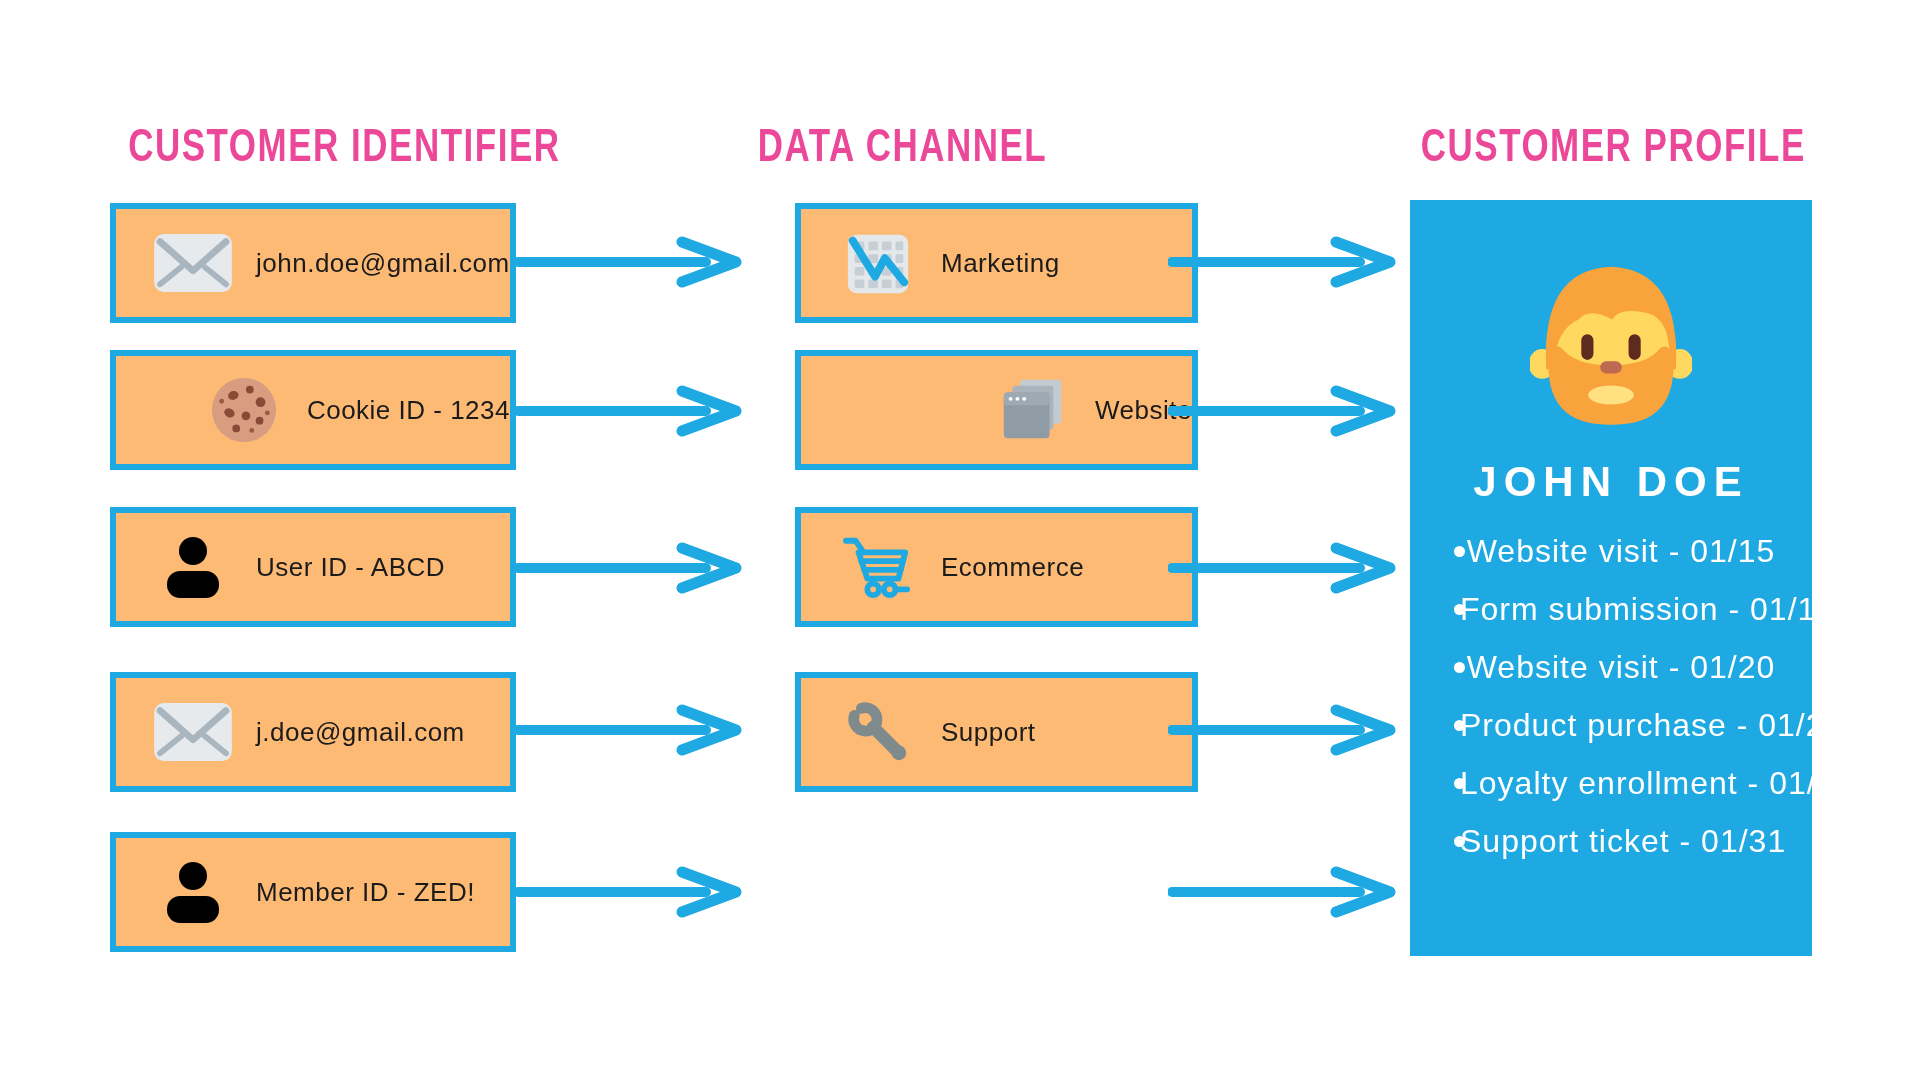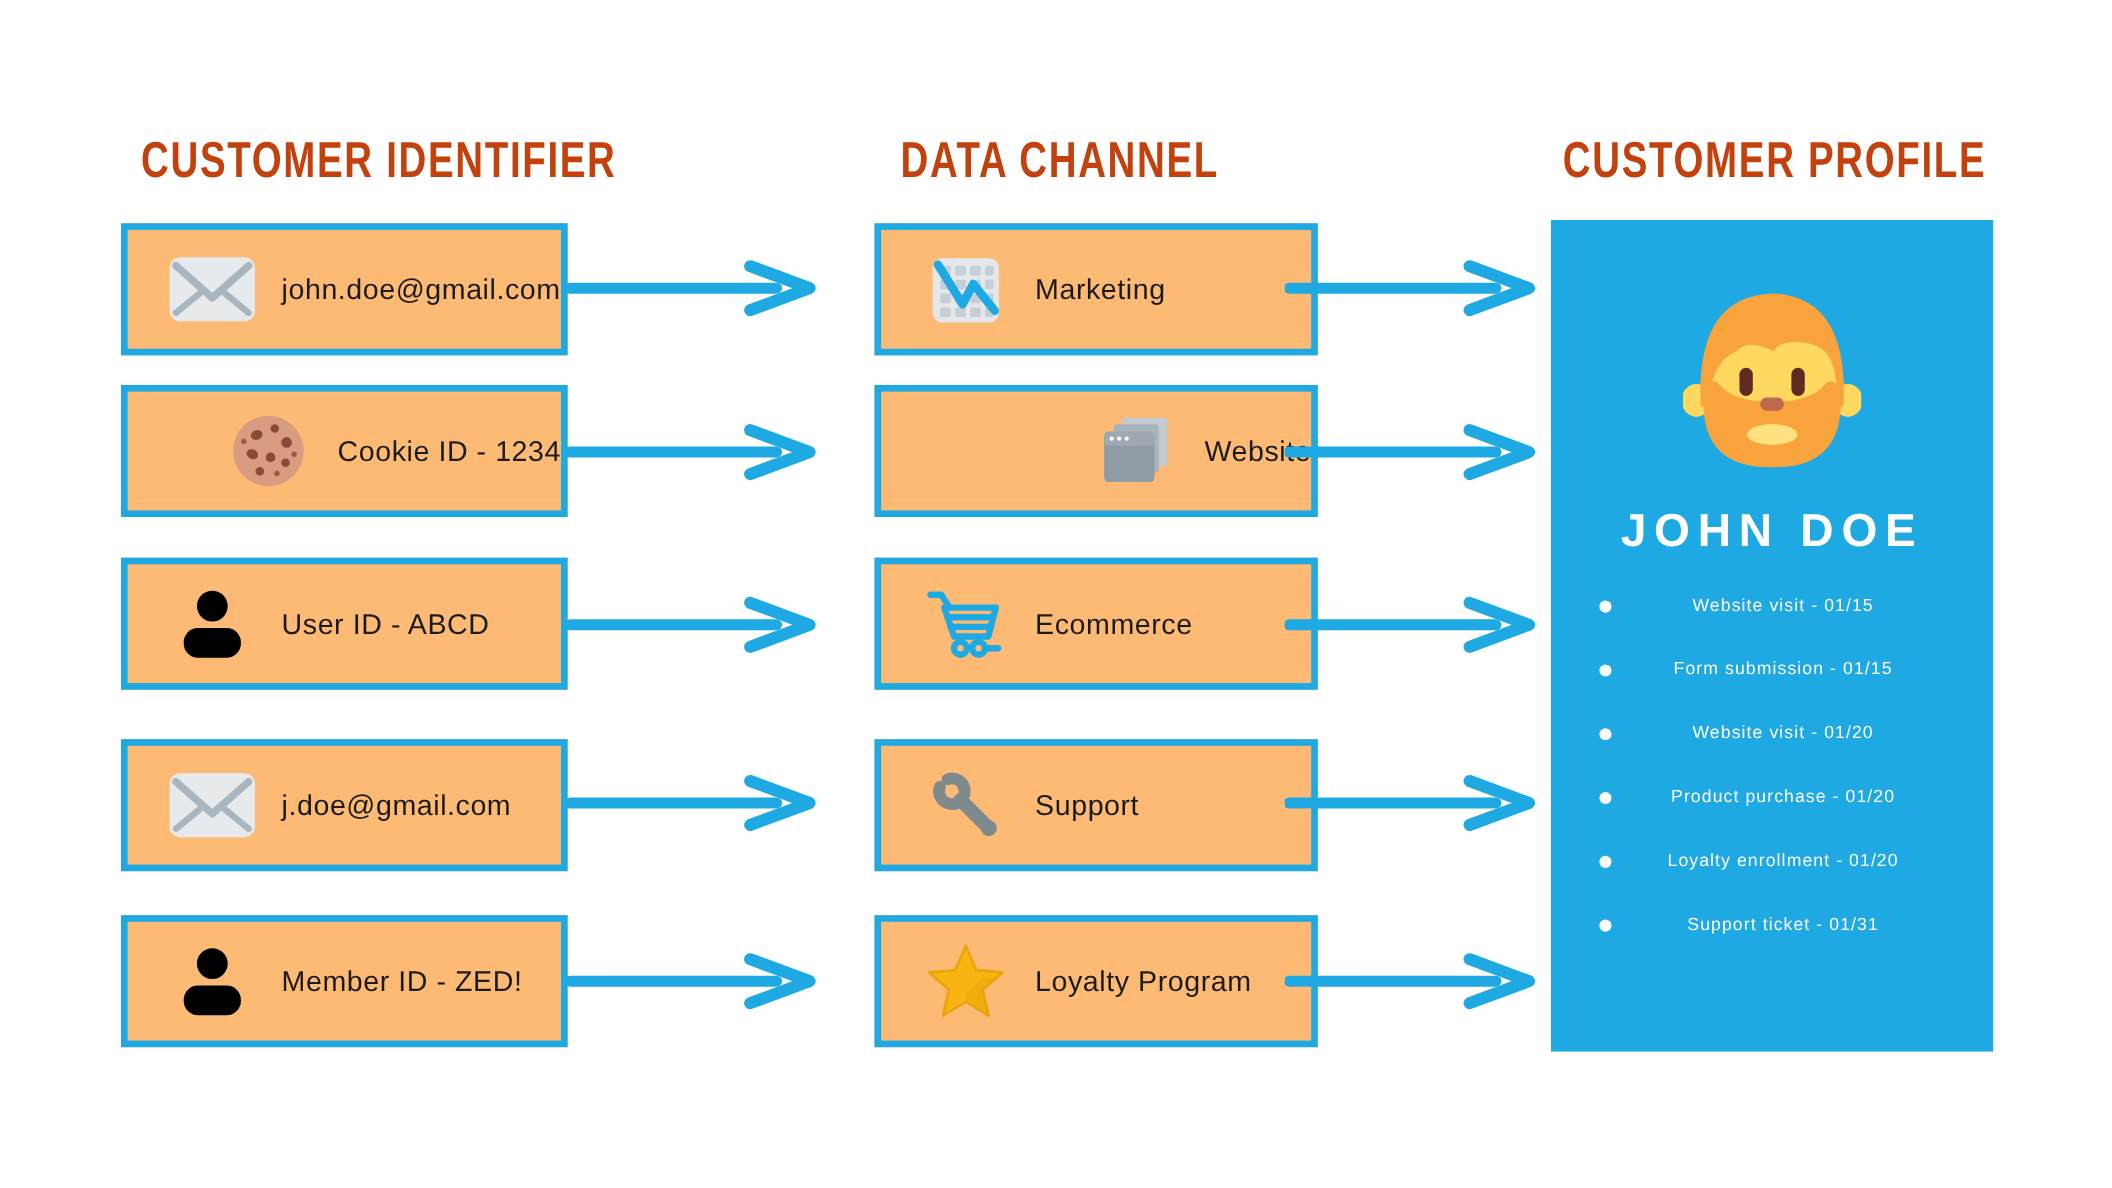--- a/index.html
+++ b/index.html
@@ -1,22 +1,22 @@
 <!DOCTYPE html>
 <html><head>
 <meta charset="utf-8">
 <style>
   html,body{margin:0;padding:0;background:#ffffff;}
   #page{
     position:relative;width:1920px;height:1080px;background:#ffffff;overflow:hidden;
     font-family:"Liberation Sans", sans-serif;
   }
   
-  .coltitle{position:absolute;top:118px;height:50px;text-align:center;
-    font-weight:bold;font-size:46px;color:#c2410c;white-space:nowrap;}
+  .coltitle{position:absolute;top:118px;height:50px;
+    font-weight:bold;font-size:46px;color:#ec4899;white-space:nowrap;}
   .coltitle .squish{display:inline-block;transform:scaleX(0.76);transform-origin:center;letter-spacing:2px;}
   .t-left{left:60px;width:506px;}
   .t-mid{left:712px;width:503px;}
   .t-right{left:1360px;width:502px;}
 
   
   .box{position:absolute;height:120px;background:#fdba74;border:6px solid #1EA9E2;
     box-sizing:border-box;display:flex;align-items:center;}
   .col-id{left:110px;width:406px;}
   .col-ch{left:762px;width:403px;margin-left:33px;}
@@ -29,21 +29,21 @@
   .a-lm{left:514px;} .a-mr{left:1168px;}
   .ar1{top:234px;} .ar2{top:383px;} .ar3{top:540px;} .ar4{top:702px;} .ar5{top:864px;}
 
   
   .panel{position:absolute;left:1410px;top:200px;width:402px;height:756px;background:#1EA9E2;}
   .avatar{position:absolute;left:120px;top:52px;}
   .pname{position:absolute;left:0;top:258px;width:100%;text-align:center;color:#fff;
     font-size:42px;font-weight:bold;letter-spacing:7px;white-space:nowrap;}
   .events{position:absolute;left:0;top:322px;width:100%;margin:0;padding:0;list-style:none;}
   .events li{position:relative;height:58px;line-height:58px;text-align:center;color:#fff;
-    font-size:16px;letter-spacing:1px;white-space:nowrap;padding:0 30px 0 50px;box-sizing:border-box;}
+    font-size:32px;letter-spacing:1px;white-space:nowrap;padding:0 30px 0 50px;box-sizing:border-box;}
   .events li::before{content:"";position:absolute;left:44px;top:50%;margin-top:-5.5px;
     width:11px;height:11px;border-radius:50%;background:#fff;}
 </style>
 </head>
 <body>
 
 <div id="page">
 
   <div class="coltitle t-left"><span class="squish">CUSTOMER IDENTIFIER</span></div>
   <div class="coltitle t-mid"><span class="squish">DATA CHANNEL</span></div>
@@ -176,29 +176,20 @@
     <span class="boxicon">
       <svg width="70" height="70" viewBox="0 0 72 72">
         <path d="M18.9,11.7 A12,12 0 1 1 11.7,18.9" fill="none" stroke="#7E8A8C" stroke-width="11" stroke-linecap="round"></path>
         <line x1="31" y1="31" x2="56" y2="56" stroke="#7E8A8C" stroke-width="13" stroke-linecap="round"></line>
         <circle cx="57.5" cy="57.5" r="7.5" fill="#7E8A8C"></circle>
       </svg>
     </span>
     <span class="boxlabel">Support</span>
   </div>
 
-  <div class="box col-ch r5">
-    <span class="boxicon">
-      <svg width="74" height="70" viewBox="0 0 76 72">
-        <polygon points="38,3 47.8,25.6 72.3,27.8 53.8,44 59.3,68 38,55.3 16.7,68 22.2,44 3.7,27.8 28.2,25.6" fill="#F8B411" stroke="#E8A50C" stroke-width="2.5" stroke-linejoin="round"></polygon>
-        <polygon points="38,55.3 59.3,68 53.8,44 68,31.6 53,33 38,48" fill="#EDA50C" opacity="0.55"></polygon>
-      </svg>
-    </span>
-    <span class="boxlabel">Loyalty Program</span>
-  </div>
 
   <svg class="arrow a-lm ar1" viewBox="0 0 236 56">
       <line x1="4" y1="28" x2="192" y2="28" stroke="#1EA9E2" stroke-width="10" stroke-linecap="round"></line>
       <polyline points="168,8 222,28 168,48" fill="none" stroke="#1EA9E2" stroke-width="11" stroke-linecap="round" stroke-linejoin="round"></polyline>
     </svg>
   <svg class="arrow a-lm ar2" viewBox="0 0 236 56">
       <line x1="4" y1="28" x2="192" y2="28" stroke="#1EA9E2" stroke-width="10" stroke-linecap="round"></line>
       <polyline points="168,8 222,28 168,48" fill="none" stroke="#1EA9E2" stroke-width="11" stroke-linecap="round" stroke-linejoin="round"></polyline>
     </svg>
   <svg class="arrow a-lm ar3" viewBox="0 0 236 56">

